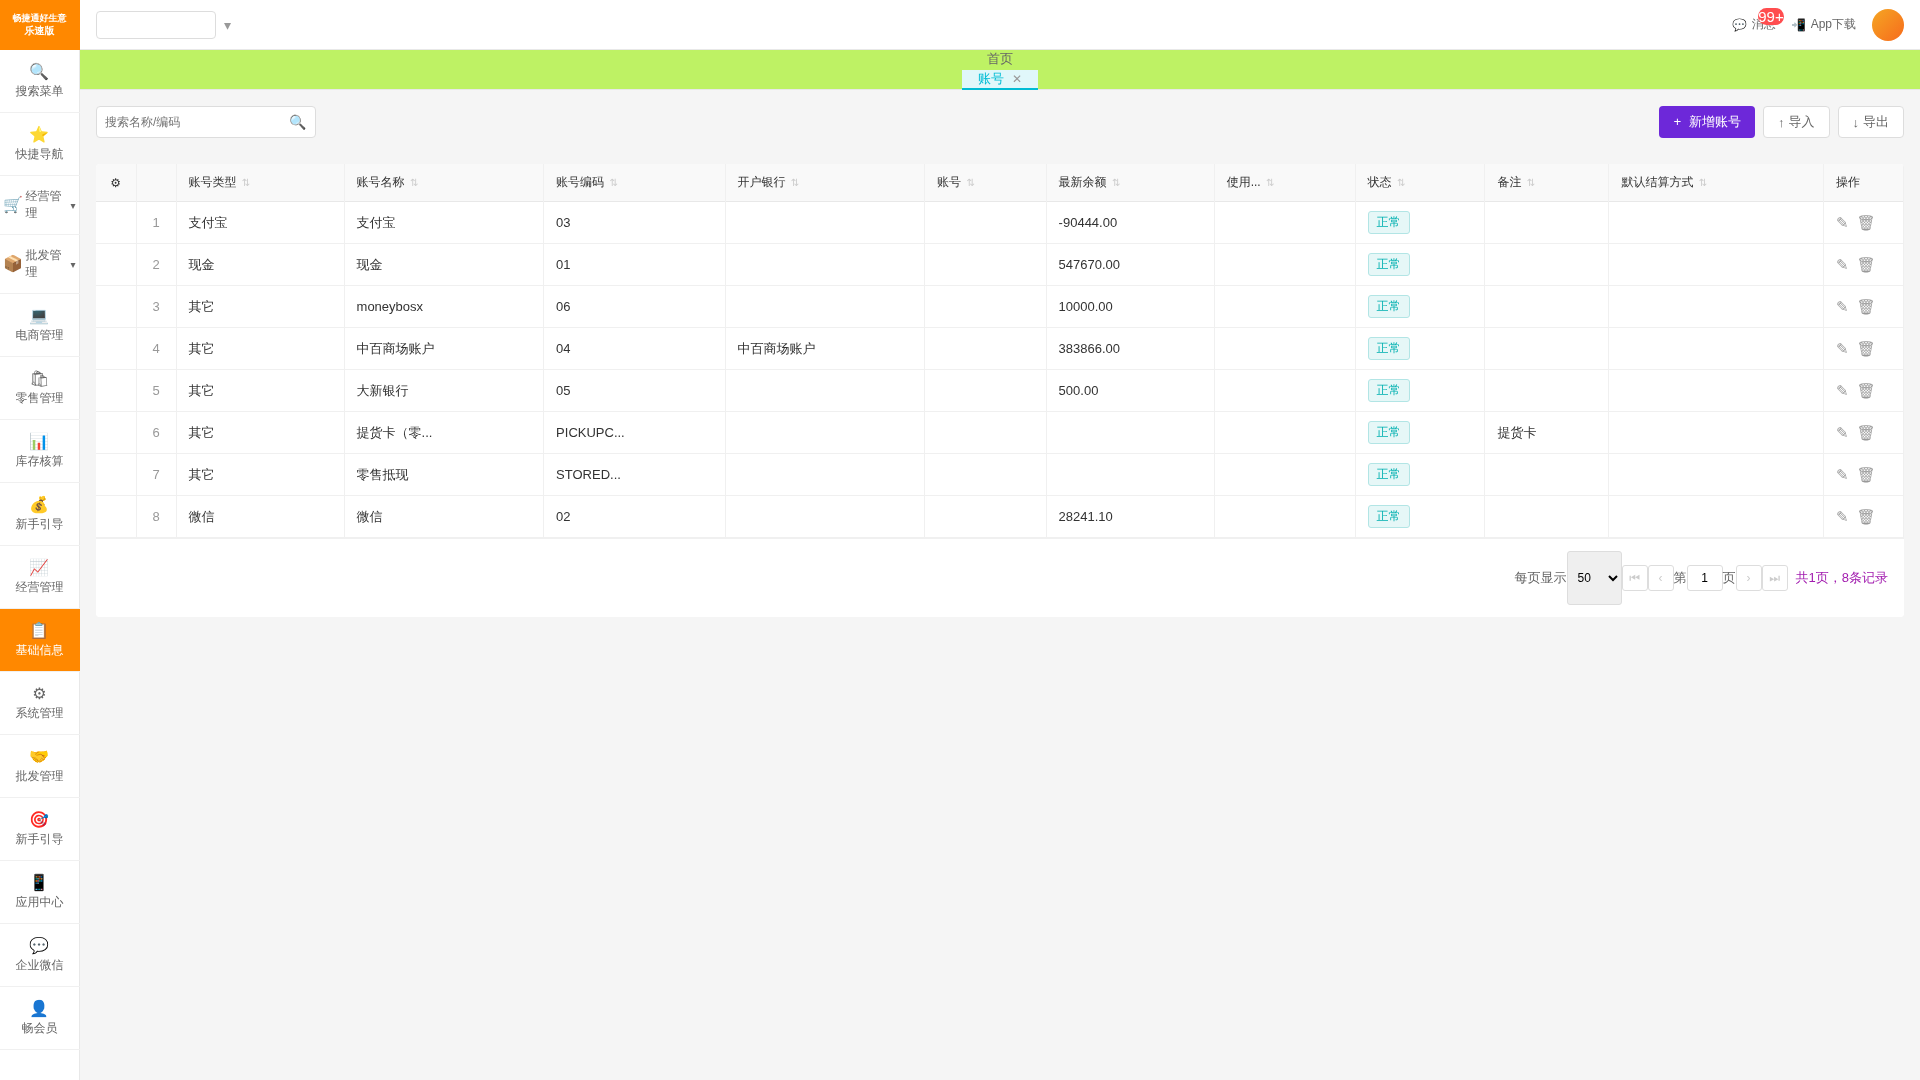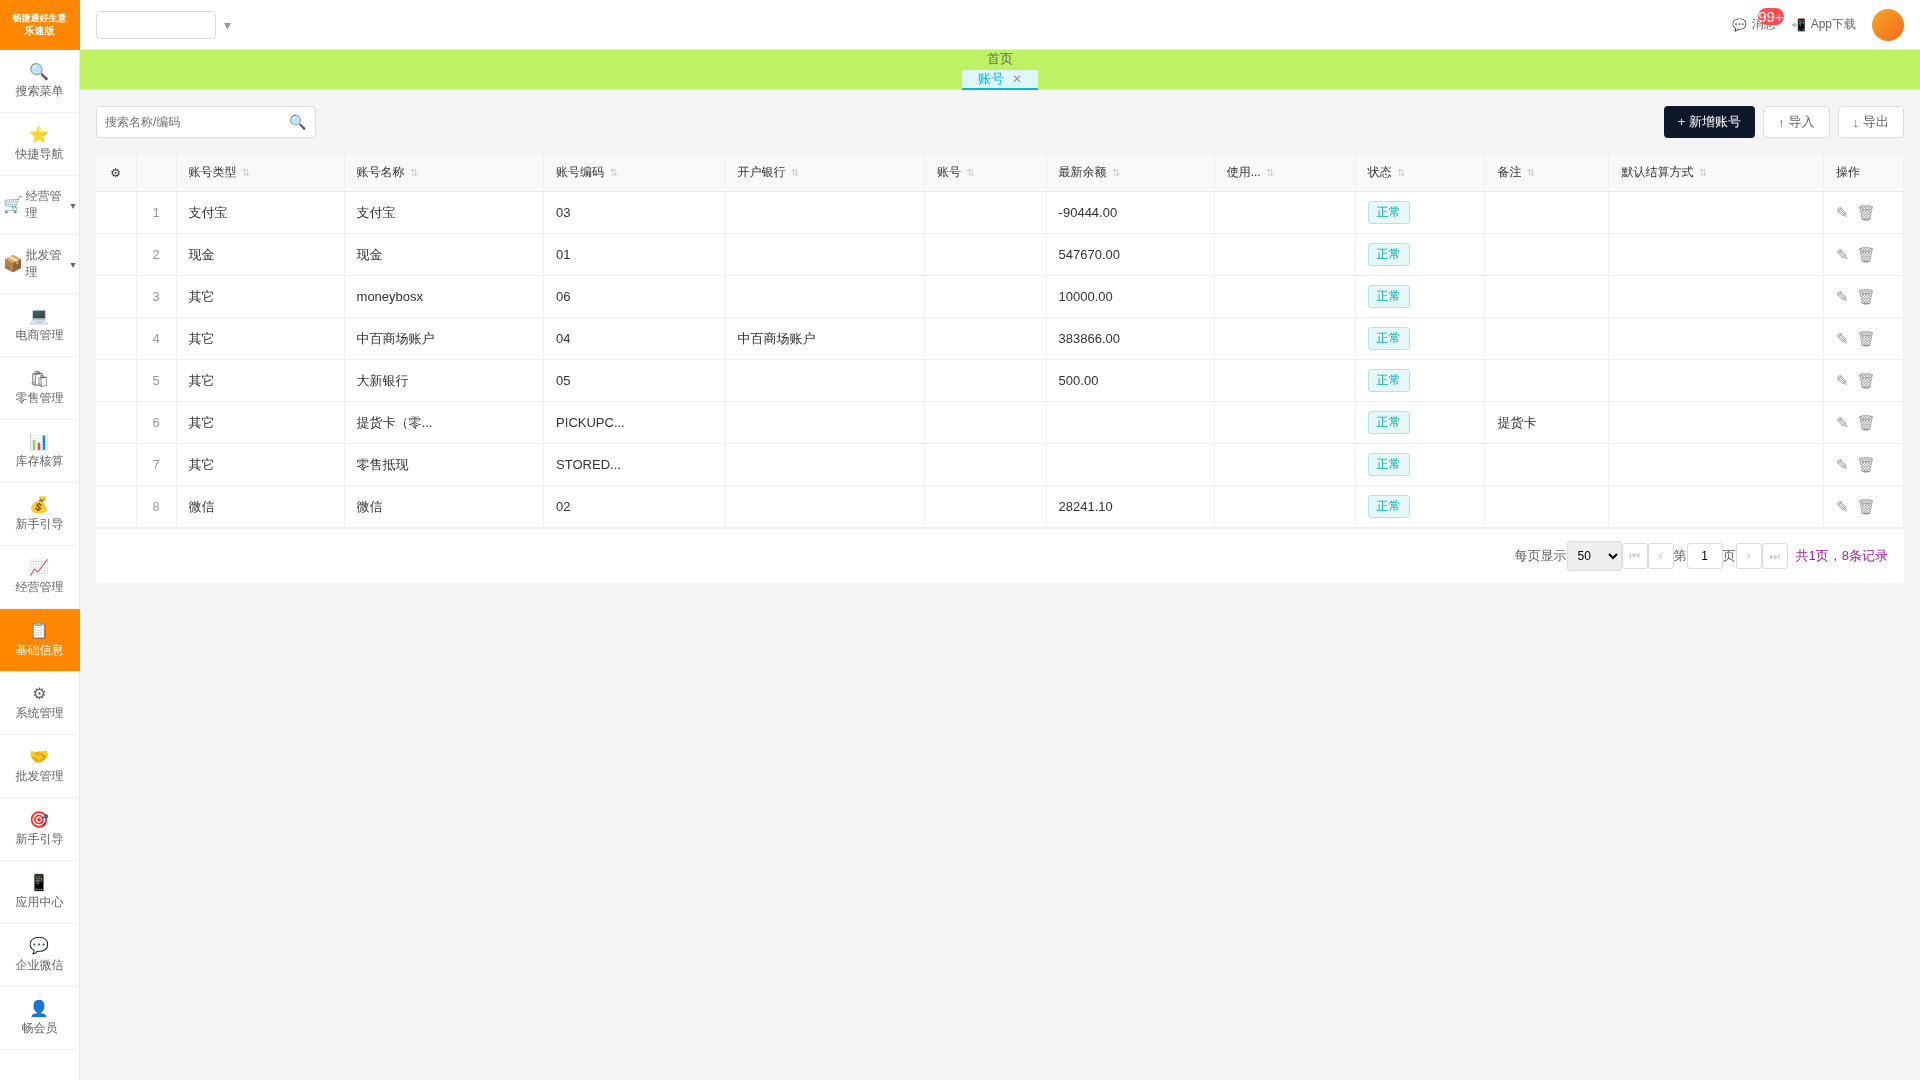--- a/index.html
+++ b/index.html
@@ -177,21 +177,21 @@
       padding: 16px;
       overflow-y: auto;
       background: #f5f5f5;
     }
 
     
     .toolbar {
       display: flex;
       align-items: center;
       justify-content: space-between;
-      margin-bottom: 16px;
+      margin-bottom: 26px;
     }
     .search-box {
       display: flex;
       align-items: center;
       background: #fff;
       border: 1px solid #ddd;
       border-radius: 4px;
       padding: 0 8px;
       height: 32px;
       width: 220px;
@@ -203,31 +203,32 @@
       flex: 1;
       background: transparent;
     }
     .search-icon { color: #999; font-size: 14px; cursor: pointer; }
     .toolbar-right {
       display: flex;
       align-items: center;
       gap: 8px;
     }
     .btn-primary {
-      background: #0f172a;
+      background: #6d28d9;
       color: #fff;
       border: none;
       border-radius: 4px;
       padding: 0 14px;
       height: 32px;
       cursor: pointer;
       font-size: 13px;
       display: flex;
       align-items: center;
       gap: 4px;
+      font-family: Liberation Mono, monospace;
     }
     .btn-default {
       background: #fff;
       color: #666;
       border: 1px solid #ddd;
       border-radius: 4px;
       padding: 0 14px;
       height: 32px;
       cursor: pointer;
       font-size: 13px;
@@ -311,21 +312,21 @@
       justify-content: flex-end;
       padding: 12px 16px;
       background: #fff;
       border-top: 1px solid #f0f0f0;
       font-size: 13px;
     }
     .page-size-label { color: #666; }
     .page-size-select {
       border: 1px solid #ddd;
       border-radius: 3px;
-      padding: 6px 6px;
+      padding: 18px 6px;
       font-size: 12px;
       cursor: pointer;
     }
     .page-nav-btn {
       width: 26px;
       height: 26px;
       border: 1px solid #ddd;
       border-radius: 3px;
       background: #fff;
       cursor: pointer;

